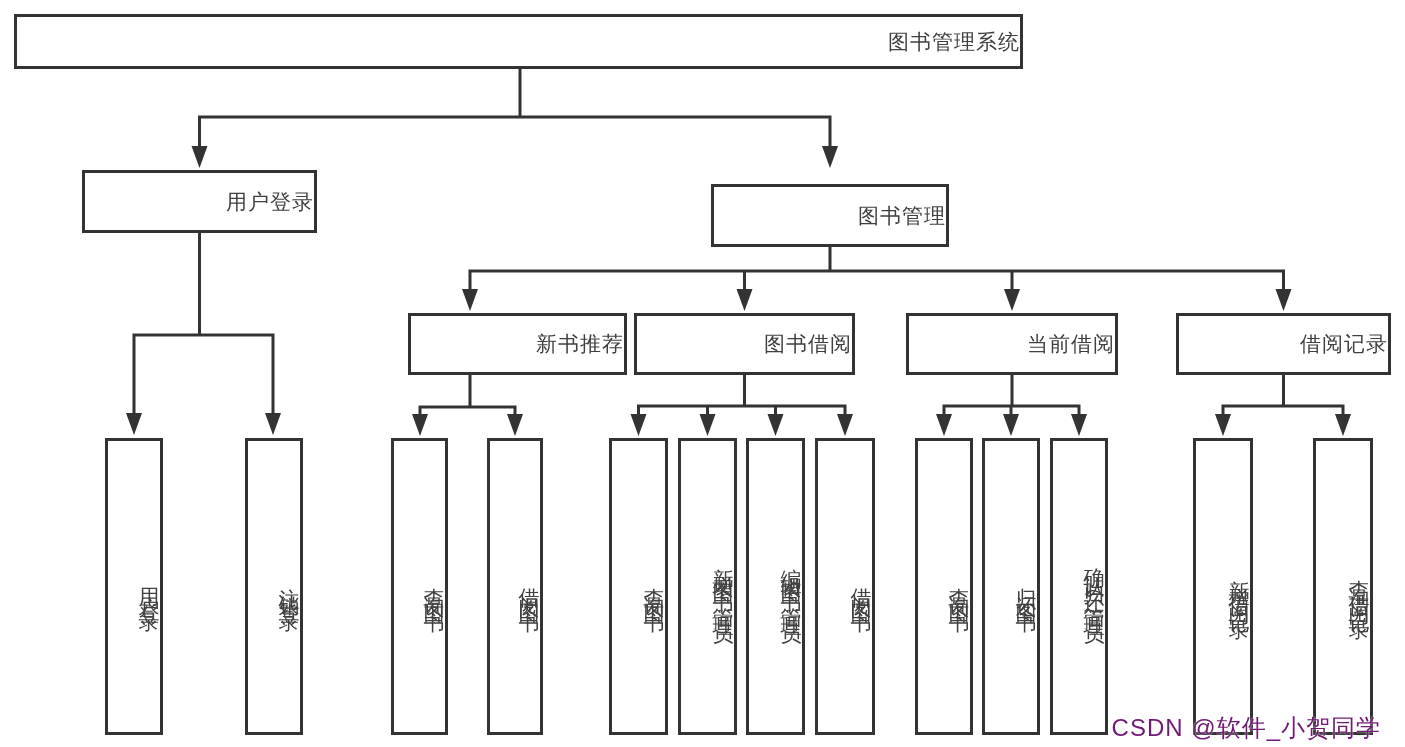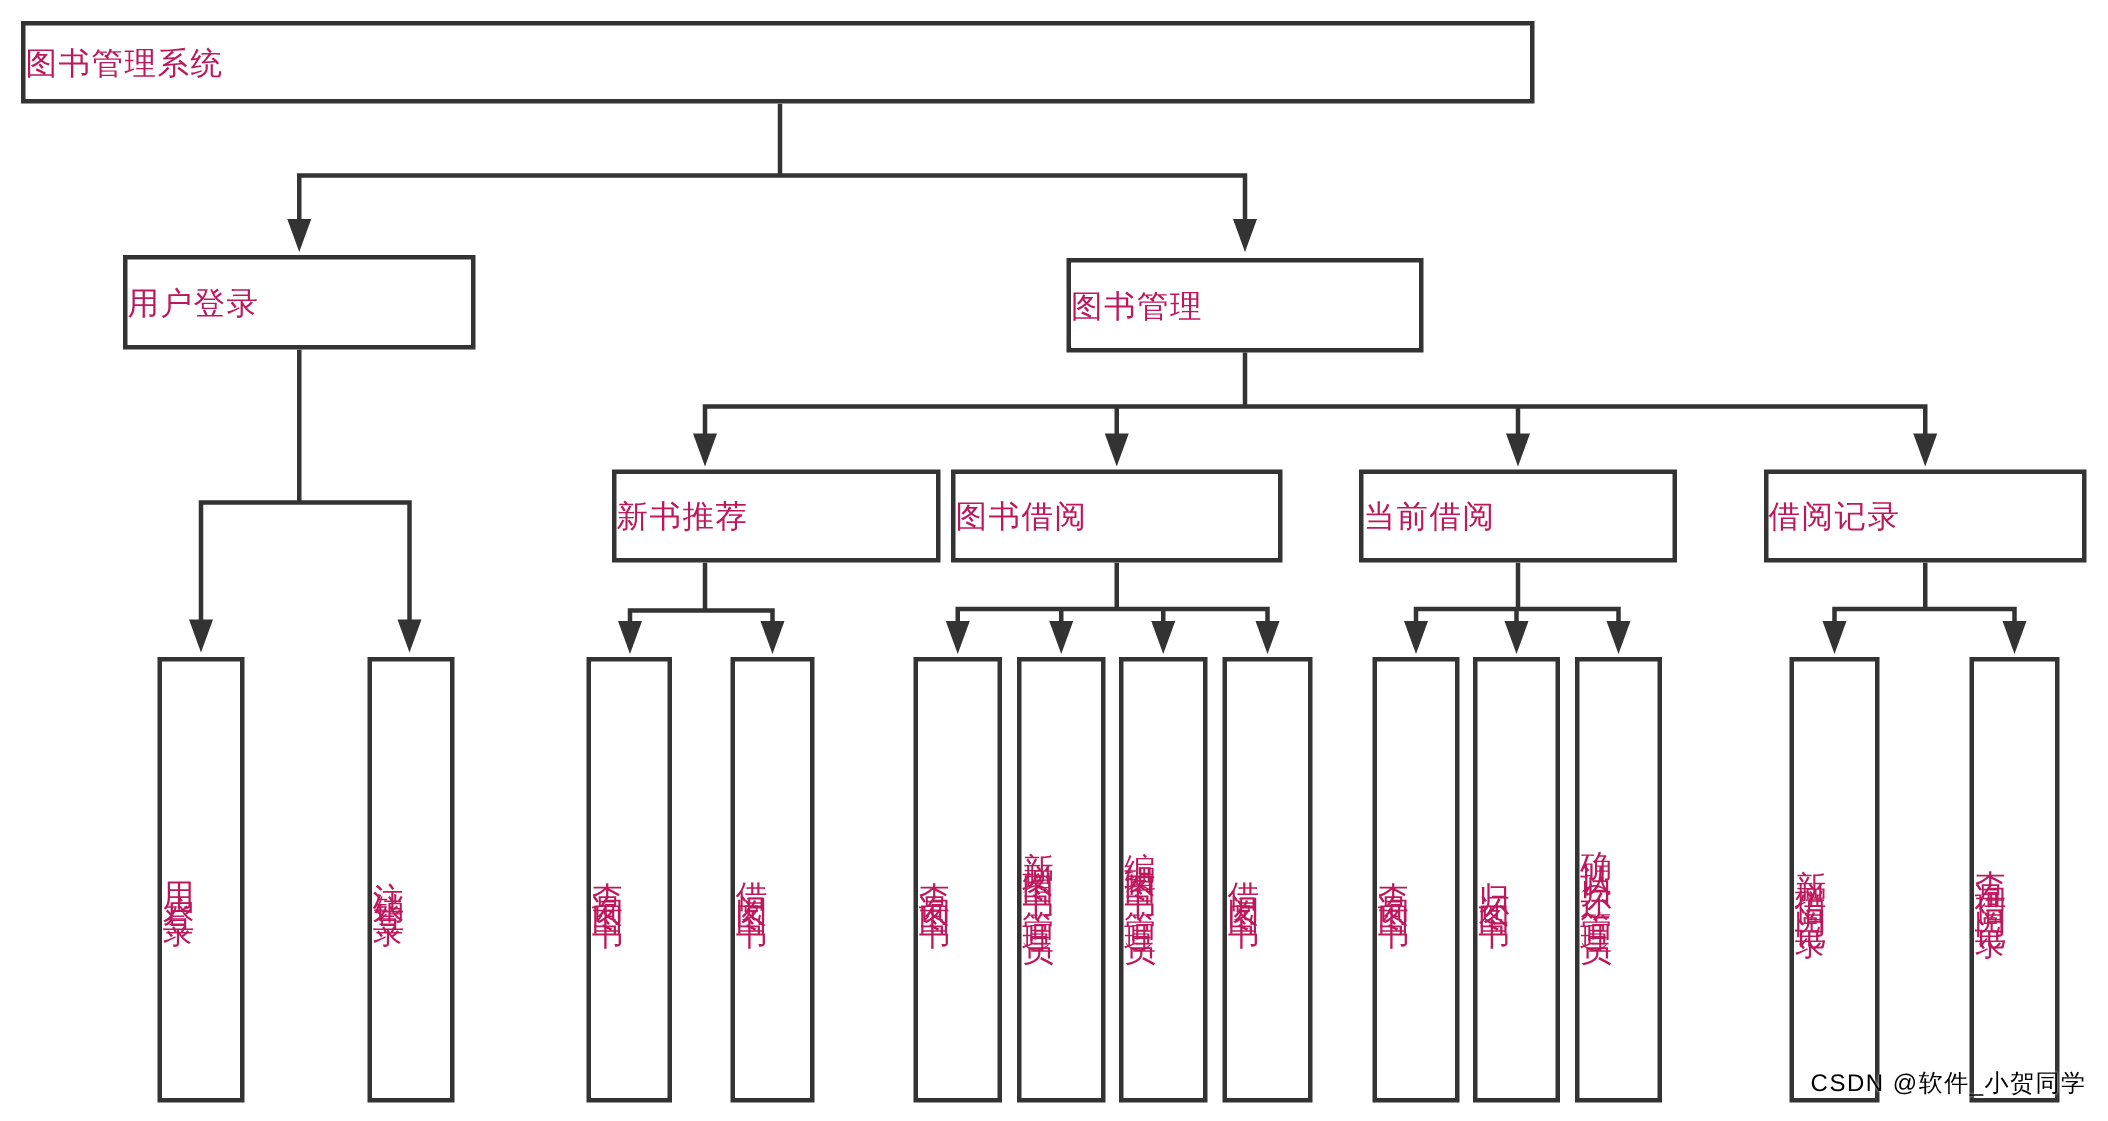--- a/index.html
+++ b/index.html
@@ -16,38 +16,38 @@
     left: 0; top: 0;
     width: 1405px; height: 747px;
   }
   .node {
     position: absolute;
     box-sizing: border-box;
     border: 3px solid #333333;
     background: #ffffff;
     display: flex;
     align-items: center;
-    justify-content: flex-start;
-    color: #be185d;
+    justify-content: flex-end;
+    color: #404040;
   }
   .hbox { font-size: 21px; letter-spacing: 1px; white-space: nowrap; }
   .vbox { font-size: 21px; }
   .vbox .vtext {
     writing-mode: vertical-rl;
     text-orientation: mixed;
     letter-spacing: 8px;
     line-height: 1;
     white-space: nowrap;
   }
   .watermark {
     position: absolute;
-    right: 14px;
+    right: 24px;
     top: 712px;
-    font-size: 16px;
-    color: #000000;
+    font-size: 24px;
+    color: #701a75;
     letter-spacing: 1px;
     text-shadow: 0 0 2px #ffffff;
     white-space: nowrap;
   }
 </style>
 </head>
 <body>
 
 <div class="stage">
 
@@ -95,21 +95,21 @@
     </g>
   </svg>
 
   <div class="node hbox" style="left:14px; top:14px; width:1009px; height:55px;">
     <span>图书管理系统</span>
   </div>
 
   <div class="node hbox" style="left:82px; top:170px; width:235px; height:63px;">
     <span>用户登录</span>
   </div>
-  <div class="node hbox" style="left:711px; top:172px; width:238px; height:63px;">
+  <div class="node hbox" style="left:711px; top:184px; width:238px; height:63px;">
     <span>图书管理</span>
   </div>
 
   <div class="node hbox" style="left:360px; top:313px; width:219px; height:62px;margin-left:48px;">
     <span>新书推荐</span>
   </div>
   <div class="node hbox" style="left:634px; top:313px; width:221px; height:62px;">
     <span>图书借阅</span>
   </div>
   <div class="node hbox" style="left:906px; top:313px; width:212px; height:62px;">

